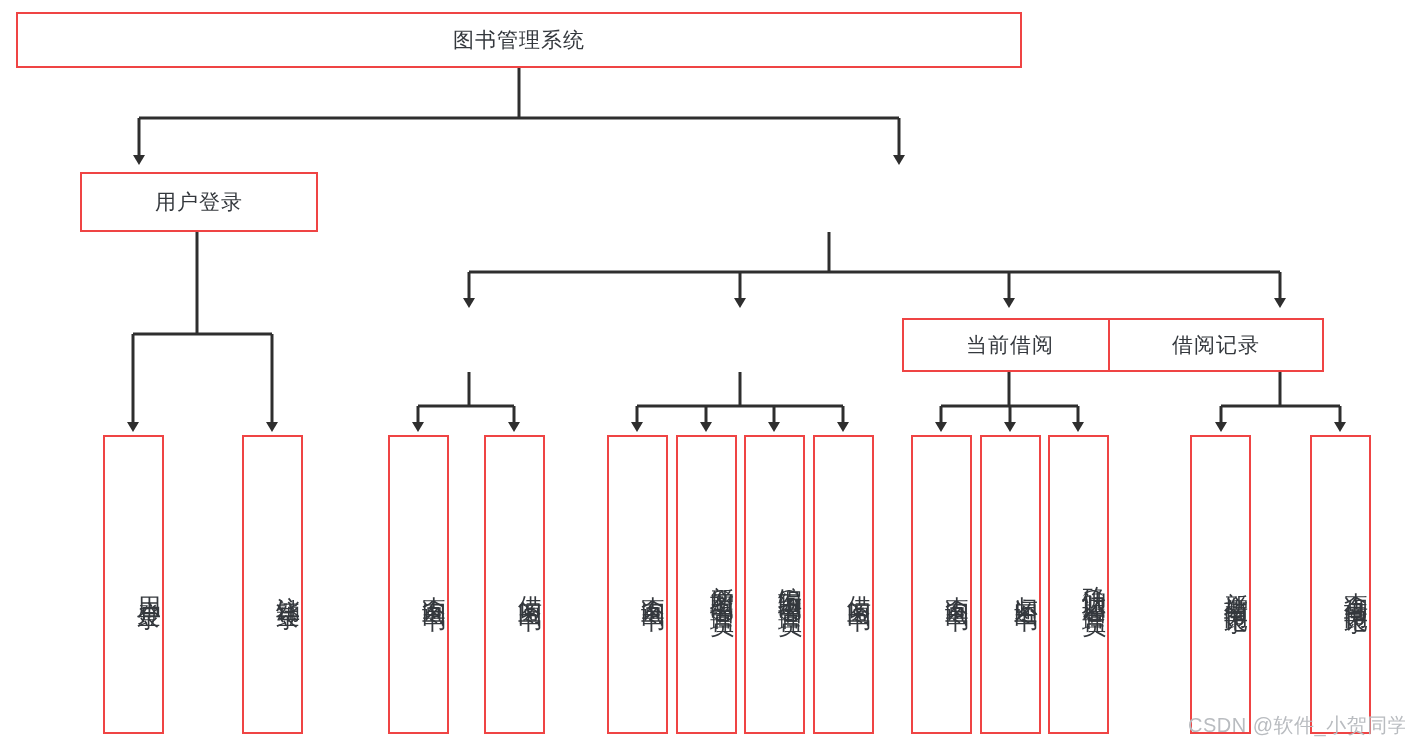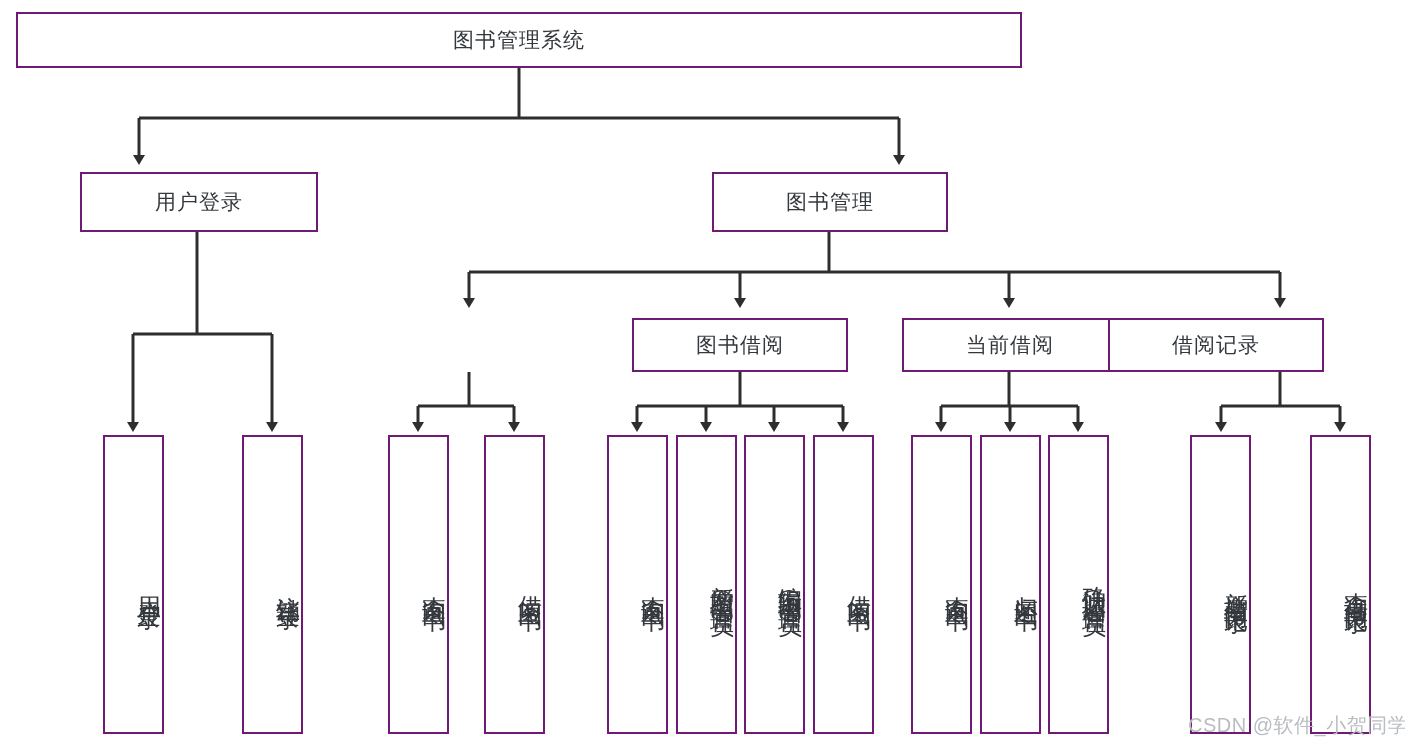--- a/index.html
+++ b/index.html
@@ -23,21 +23,21 @@
     left: 0;
     top: 0;
     width: 1405px;
     height: 747px;
     pointer-events: none;
   }
   .node {
     position: absolute;
     box-sizing: border-box;
     background: #ffffff;
-    border: 2px solid #701a75;
+    border: 2px solid #ef4444;
     display: flex;
     align-items: center;
     justify-content: center;
     color: #34383d;
   }
   .node.horizontal {
     font-size: 21px;
     letter-spacing: 1px;
     line-height: 1.2;
     white-space: nowrap;
@@ -123,27 +123,21 @@
     </g>
   </svg>
 
   <div class="node horizontal" style="left:16px; top:12px; width:1006px; height:56px;">
     <span class="label">图书管理系统</span>
   </div>
 
   <div class="node horizontal" style="left:80px; top:172px; width:238px; height:60px;">
     <span class="label">用户登录</span>
   </div>
-  <div class="node horizontal" style="left:712px; top:172px; width:236px; height:60px;">
-    <span class="label">图书管理</span>
-  </div>
 
-  <div class="node horizontal" style="left:632px; top:318px; width:216px; height:54px;">
-    <span class="label">图书借阅</span>
-  </div>
   <div class="node horizontal" style="left:902px; top:318px; width:216px; height:54px;">
     <span class="label">当前借阅</span>
   </div>
   <div class="node horizontal" style="left:1108px; top:318px; width:216px; height:54px;">
     <span class="label">借阅记录</span>
   </div>
 
   <div class="node vertical" style="left:103px; top:435px; width:61px; height:299px;">
     <span class="label">用户登录</span>
   </div>

